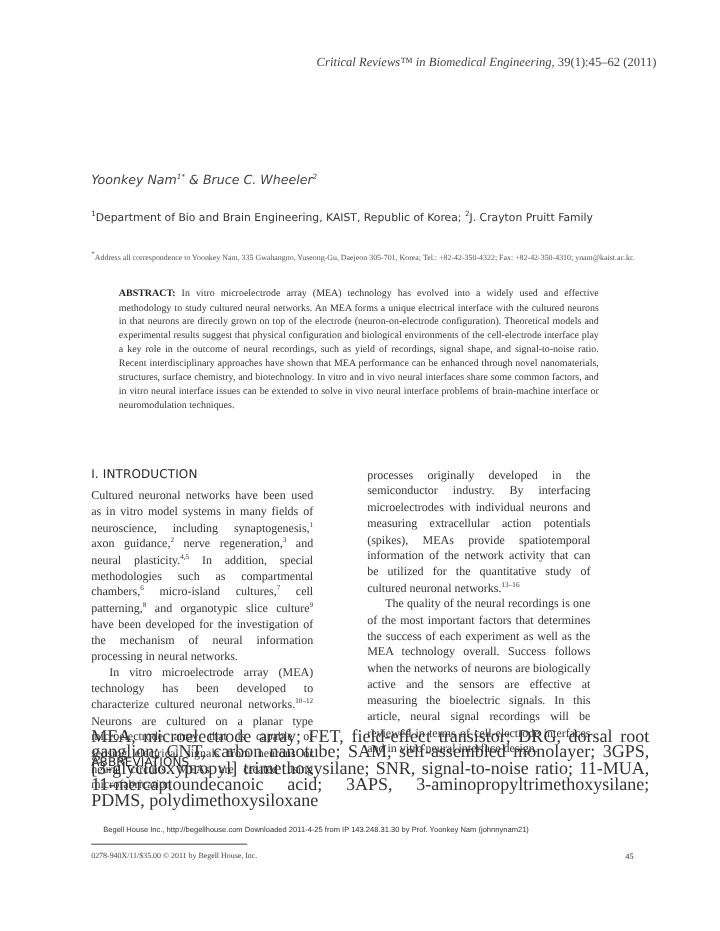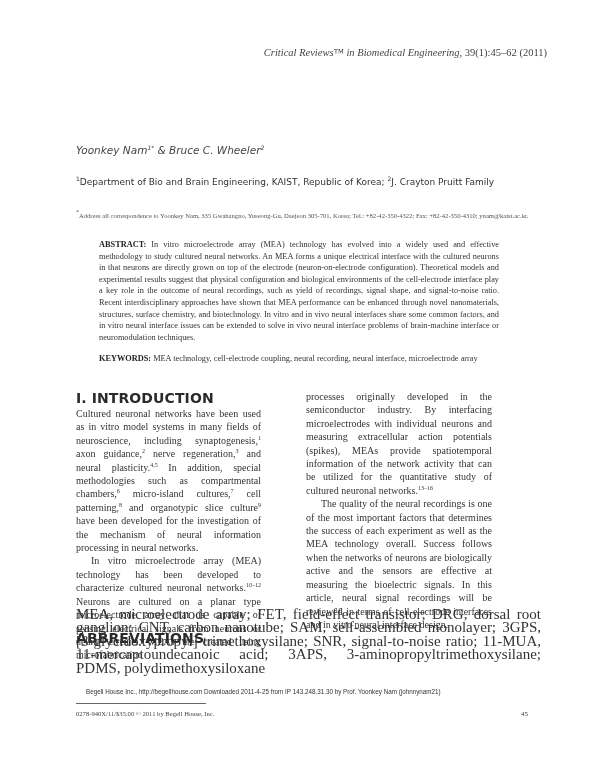--- a/index.html
+++ b/index.html
@@ -33,22 +33,22 @@
     position: absolute; left: 99px; top: 239px; width: 400px;
     font-family: "Liberation Serif", serif; font-size: 8.3px; line-height: 11.6px; color: #333;
     text-align: justify;
   }
   .abstract b, .keywords b { font-weight: bold; color: #222; }
   .keywords {
     position: absolute; left: 99px; top: 354px; width: 420px;
     font-family: "Liberation Serif", serif; font-size: 8.3px; color: #333; white-space: nowrap;
   }
   .section-head {
-    position: absolute; font-family: "DejaVu Sans", sans-serif; font-weight: bold;
-    font-size: 14px; color: #2a2a2a; letter-spacing: 0.1px;
+    position: absolute; font-family: "DejaVu Sans", sans-serif; font-weight: normal;
+    font-size: 10px; color: #2a2a2a; letter-spacing: 0.1px;
   }
   .col {
     position: absolute; font-family: "Liberation Serif", serif; font-size: 10px;
     line-height: 13.4px; color: #333; text-align: justify;
   }
   .col p { margin: 0; }
   .col p.indent { text-indent: 15px; }
   .col sup { font-size: 6px; vertical-align: 4px; line-height: 0; }
   .col-left { left: 76px; top: 407px; width: 185px; }
   .col-right { left: 306px; top: 390px; width: 186px; }
@@ -84,21 +84,20 @@
   <div class="authors"><span>Yoonkey Nam</span><sup>1*</sup><span> &amp; </span><span>Bruce C. Wheeler</span><sup>2</sup></div>
 
   <div class="aff">
     <div><sup>1</sup><span>Department of Bio and Brain Engineering, KAIST, Republic of Korea; </span><sup>2</sup><span>J. Crayton Pruitt Family</span></div>
   </div>
 
   <div class="corr"><sup>*</sup><span>Address all correspondence to Yoonkey Nam, 335 Gwahangno, Yuseong-Gu, Daejeon 305-701, Korea; Tel.: +82-42-350-4322; Fax: +82-42-350-4310; ynam@kaist.ac.kr.</span></div>
 
   <div class="abstract"><b>ABSTRACT:</b><span> In vitro microelectrode array (MEA) technology has evolved into a widely used and effective methodology to study cultured neural networks. An MEA forms a unique electrical interface with the cultured neurons in that neurons are directly grown on top of the electrode (neuron-on-electrode configuration). Theoretical models and experimental results suggest that physical configuration and biological environments of the cell-electrode interface play a key role in the outcome of neural recordings, such as yield of recordings, signal shape, and signal-to-noise ratio. Recent interdisciplinary approaches have shown that MEA performance can be enhanced through novel nanomaterials, structures, surface chemistry, and biotechnology. In vitro and in vivo neural interfaces share some common factors, and in vitro neural interface issues can be extended to solve in vivo neural interface problems of brain-machine interface or neuromodulation techniques.</span></div>
 
-  <div class="keywords"><b>KEYWORDS:</b><span> MEA technology, cell-electrode coupling, neural recording, neural interface, microelectrode array</span></div>
 
   <div class="section-head" style="left:76px; top:390px;">I. INTRODUCTION</div>
 
   <div class="col col-left">
     <p><span>Cultured neuronal networks have been used as in vitro model systems in many fields of neuroscience, including synaptogenesis,</span><sup>1</sup><span> axon guidance,</span><sup>2</sup><span> nerve regeneration,</span><sup>3</sup><span> and neural plasticity.</span><sup>4,5</sup><span> In addition, special methodologies such as compartmental chambers,</span><sup>6</sup><span> micro-island cultures,</span><sup>7</sup><span> cell patterning,</span><sup>8</sup><span> and organotypic slice culture</span><sup>9</sup><span> have been developed for the investigation of the mechanism of neural information processing in neural networks.</span></p>
     <p class="indent"><span>In vitro microelectrode array (MEA) technology has been developed to characterize cultured neuronal networks.</span><sup>10–12</sup><span> Neurons are cultured on a planar type microelectrode array that is capable of sensing electrical signals from neurons or neural circuits. MEAs are created using microfabrication</span></p>
   </div>
 
   <div class="col col-right">
     <p><span>processes originally developed in the semiconductor industry. By interfacing microelectrodes with individual neurons and measuring extracellular action potentials (spikes), MEAs provide spatiotemporal information of the network activity that can be utilized for the quantitative study of cultured neuronal networks.</span><sup>13–16</sup></p>

